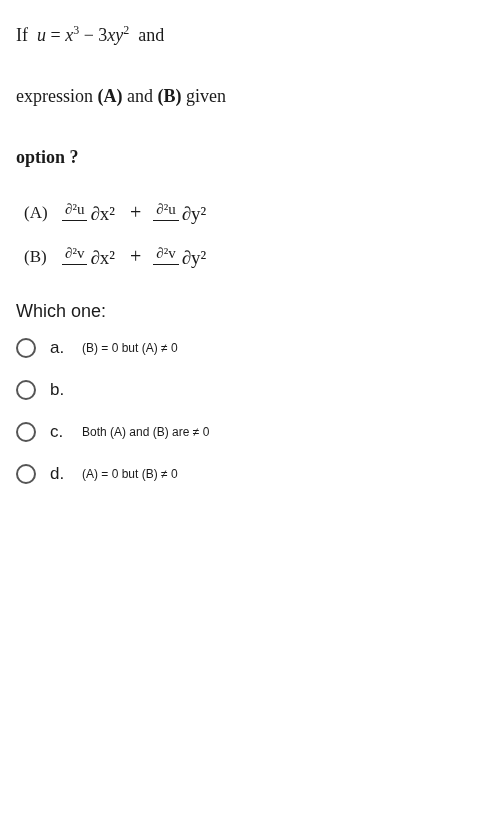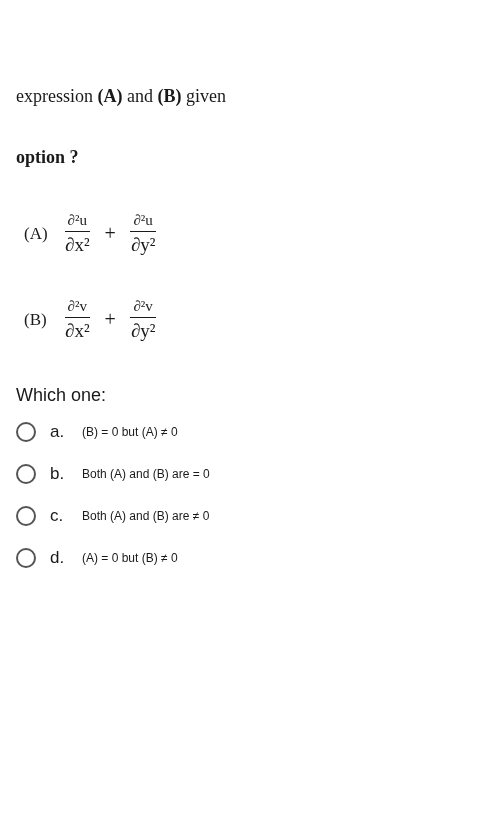--- a/index.html
+++ b/index.html
@@ -35,24 +35,23 @@
       font-size: 17px;
     }
 
     .label {
       min-width: 36px;
       font-size: 17px;
     }
 
     .fraction {
       display: inline-flex;
-      flex-direction: column;
-      align-items: center;
+      align-items: flex-start;
       vertical-align: middle;
-      margin: 11px 2px;
+      margin: 0 2px;
     }
 
     .fraction .numerator {
       border-bottom: 1.5px solid #1a1a1a;
       padding: 0 3px 2px 3px;
       font-size: 15px;
       white-space: nowrap;
     }
 
     .fraction .denominator {
@@ -110,20 +109,23 @@
     sup {
       font-size: 12px;
       vertical-align: super;
     }
   </style>
 </head>
 <body>
 
 <div>
   <div class="question-text">
+    <span>
+      If &nbsp;<em>u</em> = <em>x</em><sup>3</sup> − 3<em>xy</em><sup>2</sup>&nbsp; and
+    </span>
     <br>
     <br>
     <span>
       expression <strong>(A)</strong> and <strong>(B)</strong> given
     </span>
     <br>
     <br>
     <span>
       <strong>option ?</strong>
     </span>
@@ -162,21 +164,20 @@
 
   <ul class="options-list">
     <li class="option-item">
       <span class="radio-circle"></span>
       <span class="option-letter">a.</span>
       <span class="option-text">(B) = 0 but (A) ≠ 0</span>
     </li>
     <li class="option-item">
       <span class="radio-circle"></span>
       <span class="option-letter">b.</span>
-      <span class="option-text">Both (A) and (B) are = 0</span>
     </li>
     <li class="option-item">
       <span class="radio-circle"></span>
       <span class="option-letter">c.</span>
       <span class="option-text">Both (A) and (B) are ≠ 0</span>
     </li>
     <li class="option-item">
       <span class="radio-circle"></span>
       <span class="option-letter">d.</span>
       <span class="option-text">(A) = 0 but (B) ≠ 0</span>

